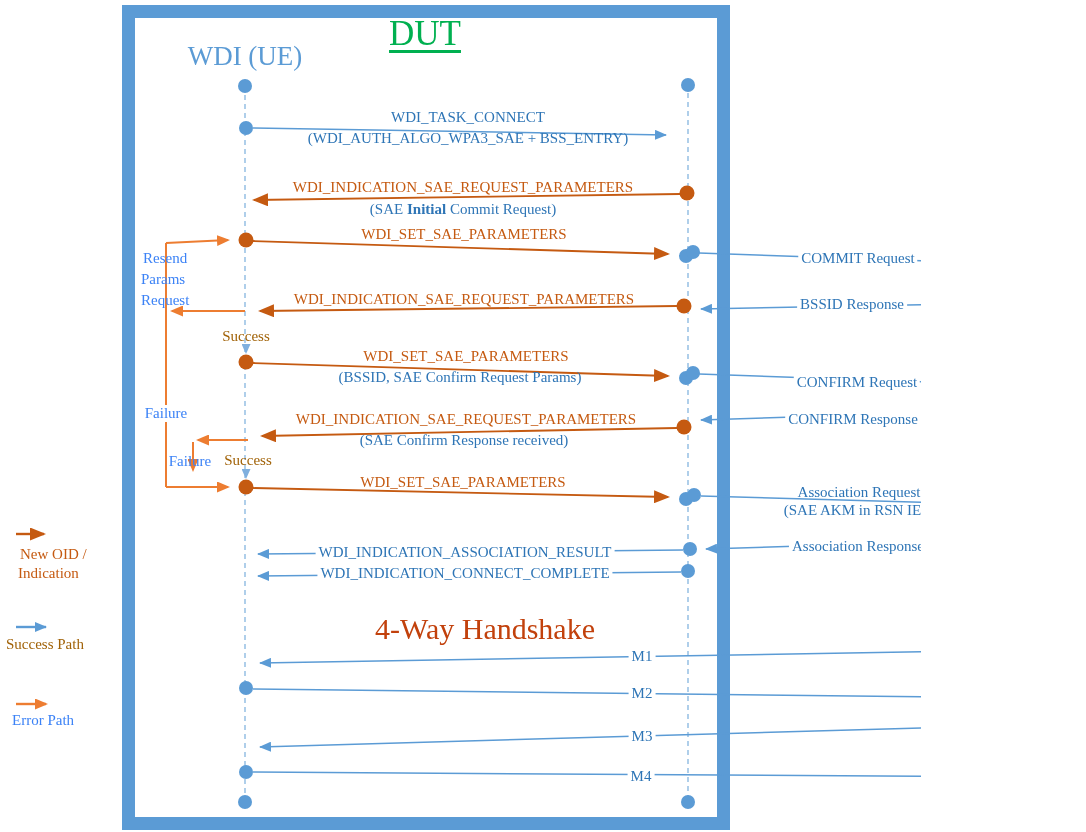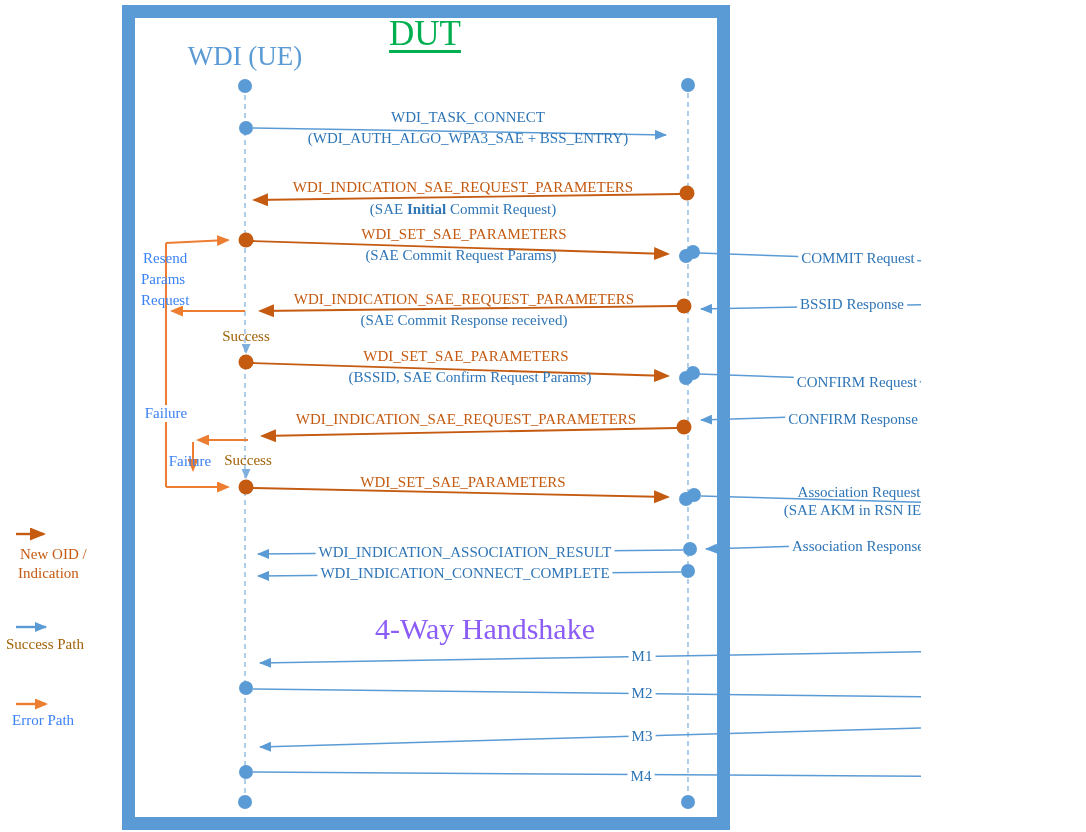--- a/index.html
+++ b/index.html
@@ -18,21 +18,21 @@
   .t-lblue{color:#a16207;}
   .t-or{color:#C55A11;}
   .t-red{color:#3b82f6;}
   .hdr{position:absolute;z-index:4;white-space:nowrap;transform:translateX(-50%);}
   .hdr-green{color:#00B050;text-decoration:underline;text-decoration-thickness:3px;text-underline-offset:5px;}
   .hdr-dut{left:425px;top:14px;font-size:35px;}
   .hdr-ap{left:1008px;top:14px;font-size:33px;}
   .hdr-life{color:#5B9BD5;font-size:27px;text-align:right;}
   .hdr-wdi{left:245px;top:41px;}
   .hdr-mini{left:617px;top:43px;}
-  .big-title{font-size:30px;color:#8b5cf6;}
+  .big-title{font-size:30px;color:#c2410c;}
 </style>
 </head>
 <body>
 
 <div class="stage">
 
   <div class="box dut-box"></div>
   <div class="box ap-box"></div>
 
   <div class="hdr hdr-green hdr-dut">DUT</div>
@@ -145,39 +145,38 @@
     </g>
   </svg>
 
   <div class="lbl c t-blue" style="left:468px;top:109px">WDI_TASK_CONNECT</div>
   <div class="lbl c t-blue" style="left:468px;top:130px">(WDI_AUTH_ALGO_WPA3_SAE + BSS_ENTRY)</div>
 
   <div class="lbl c t-or" style="left:463px;top:179px">WDI_INDICATION_SAE_REQUEST_PARAMETERS</div>
   <div class="lbl c t-blue" style="left:463px;top:201px"><span>(SAE </span><b>Initial</b><span> Commit Request)</span></div>
 
   <div class="lbl c t-or" style="left:464px;top:226px">WDI_SET_SAE_PARAMETERS</div>
-  <div class="lbl c t-blue" style="left:461px;top:247px">(SAE Commit Request Params)</div>
 
   <div class="lbl c t-blue bg" style="left:858px;top:250px">COMMIT Request</div>
 
   <div class="lbl c t-or" style="left:464px;top:291px">WDI_INDICATION_SAE_REQUEST_PARAMETERS</div>
-  <div class="lbl c t-blue" style="left:464px;top:312px">(SAE Commit Response received)</div>
 
   <div class="lbl c t-blue bg" style="left:852px;top:296px">BSSID Response</div>
 
   <div class="lbl c t-lblue" style="left:246px;top:328px">Success</div>
 
   <div class="lbl c t-or" style="left:466px;top:348px">WDI_SET_SAE_PARAMETERS</div>
-  <div class="lbl c t-blue" style="left:470px;top:369px">(BSSID, SAE Confirm Request Params)</div>
+  <div class="lbl c t-blue" style="left:460px;top:369px">(BSSID, SAE Confirm Request Params)</div>
 
   <div class="lbl c t-blue bg" style="left:857px;top:374px">CONFIRM Request</div>
 
   <div class="lbl c t-red bg" style="left:166px;top:405px">Failure</div>
 
   <div class="lbl c t-or" style="left:466px;top:411px">WDI_INDICATION_SAE_REQUEST_PARAMETERS</div>
+  <div class="lbl c t-blue" style="left:464px;top:432px">(SAE Confirm Response received)</div>
 
   <div class="lbl c t-blue bg" style="left:853px;top:411px">CONFIRM Response</div>
 
   <div class="lbl c t-red" style="left:190px;top:453px">Failure</div>
   <div class="lbl c t-lblue" style="left:248px;top:452px">Success</div>
 
   <div class="lbl c t-or" style="left:463px;top:474px">WDI_SET_SAE_PARAMETERS</div>
 
   <div class="lbl c t-blue" style="left:859px;top:484px">Association Request</div>
   <div class="lbl c t-blue" style="left:855px;top:502px">(SAE AKM in RSN IE)</div>

